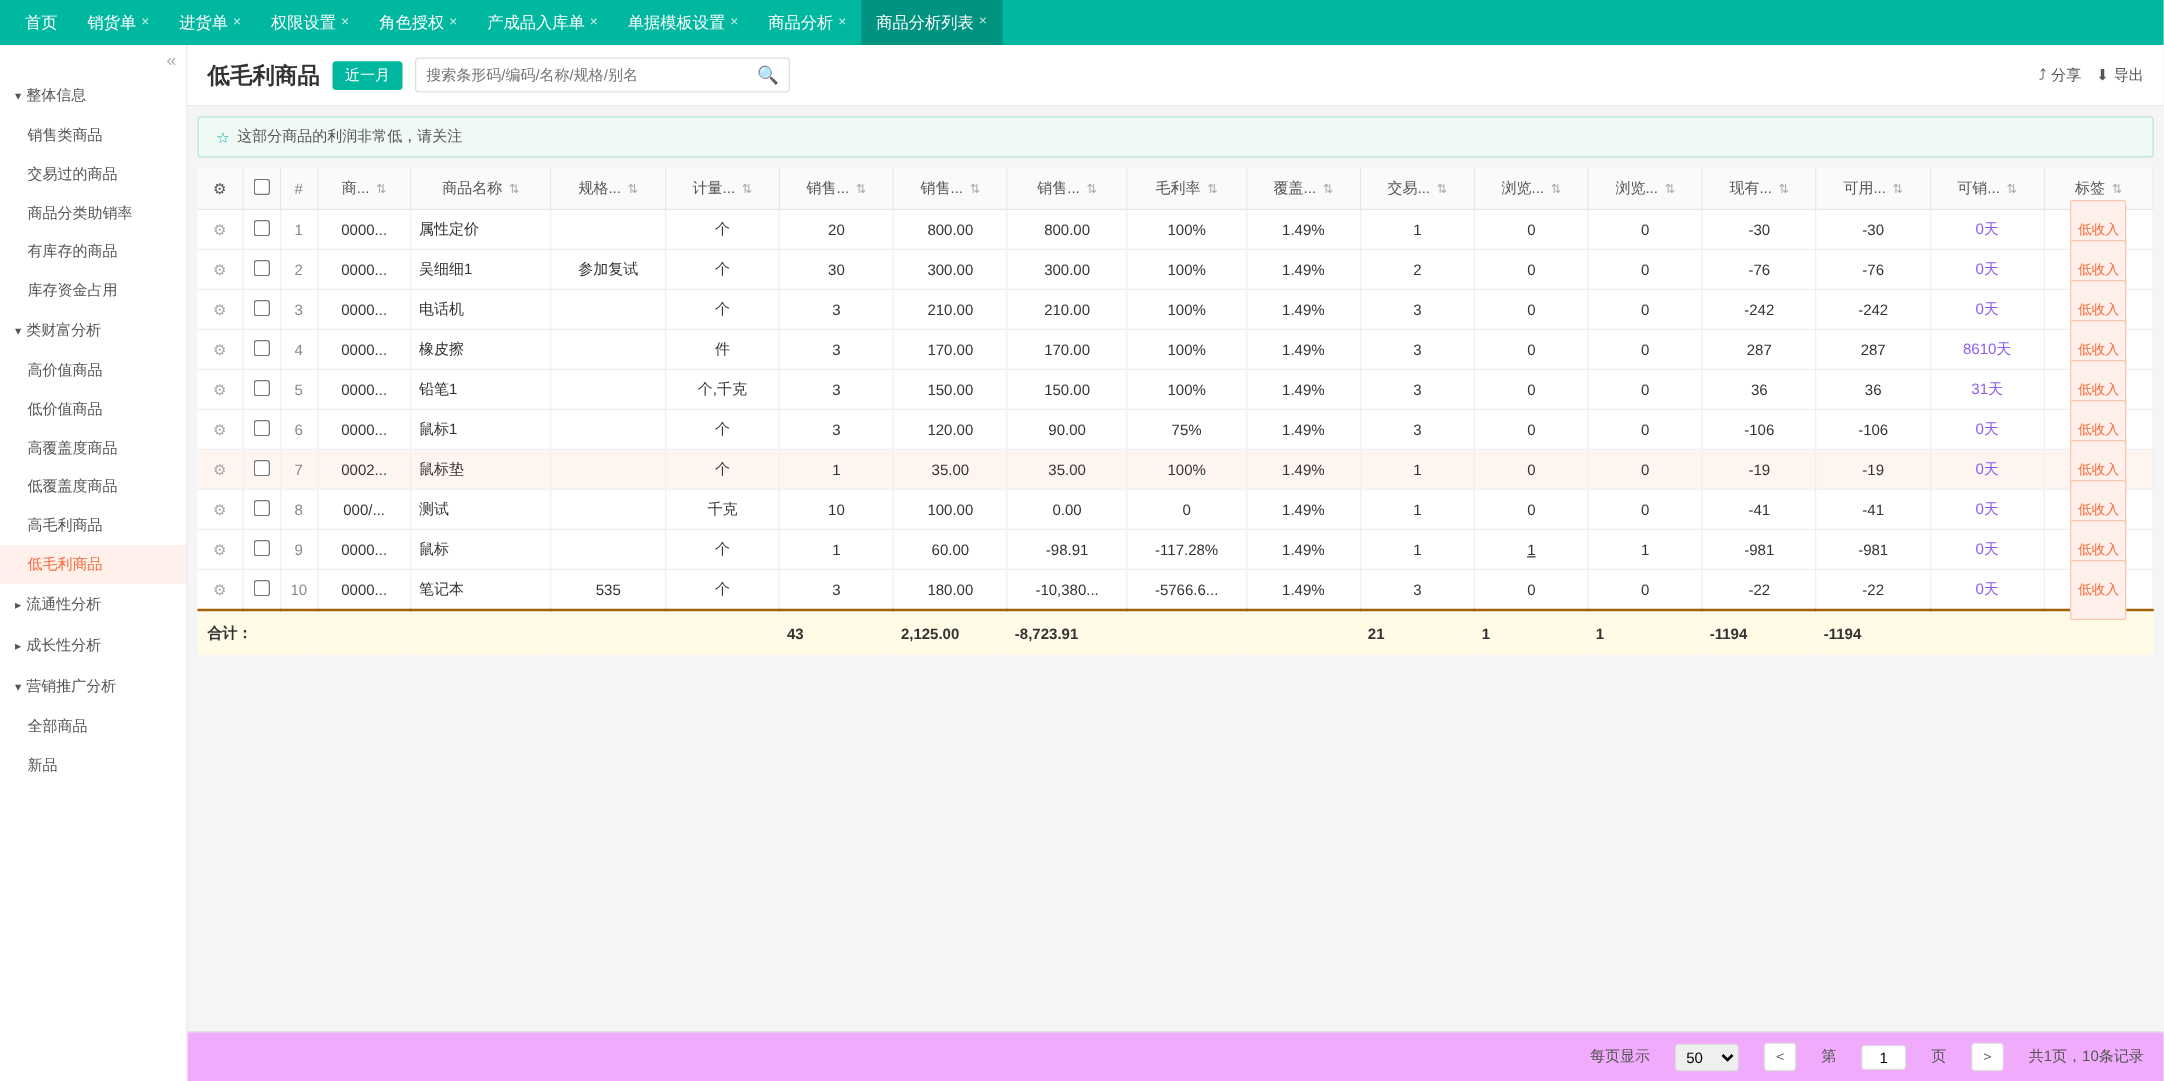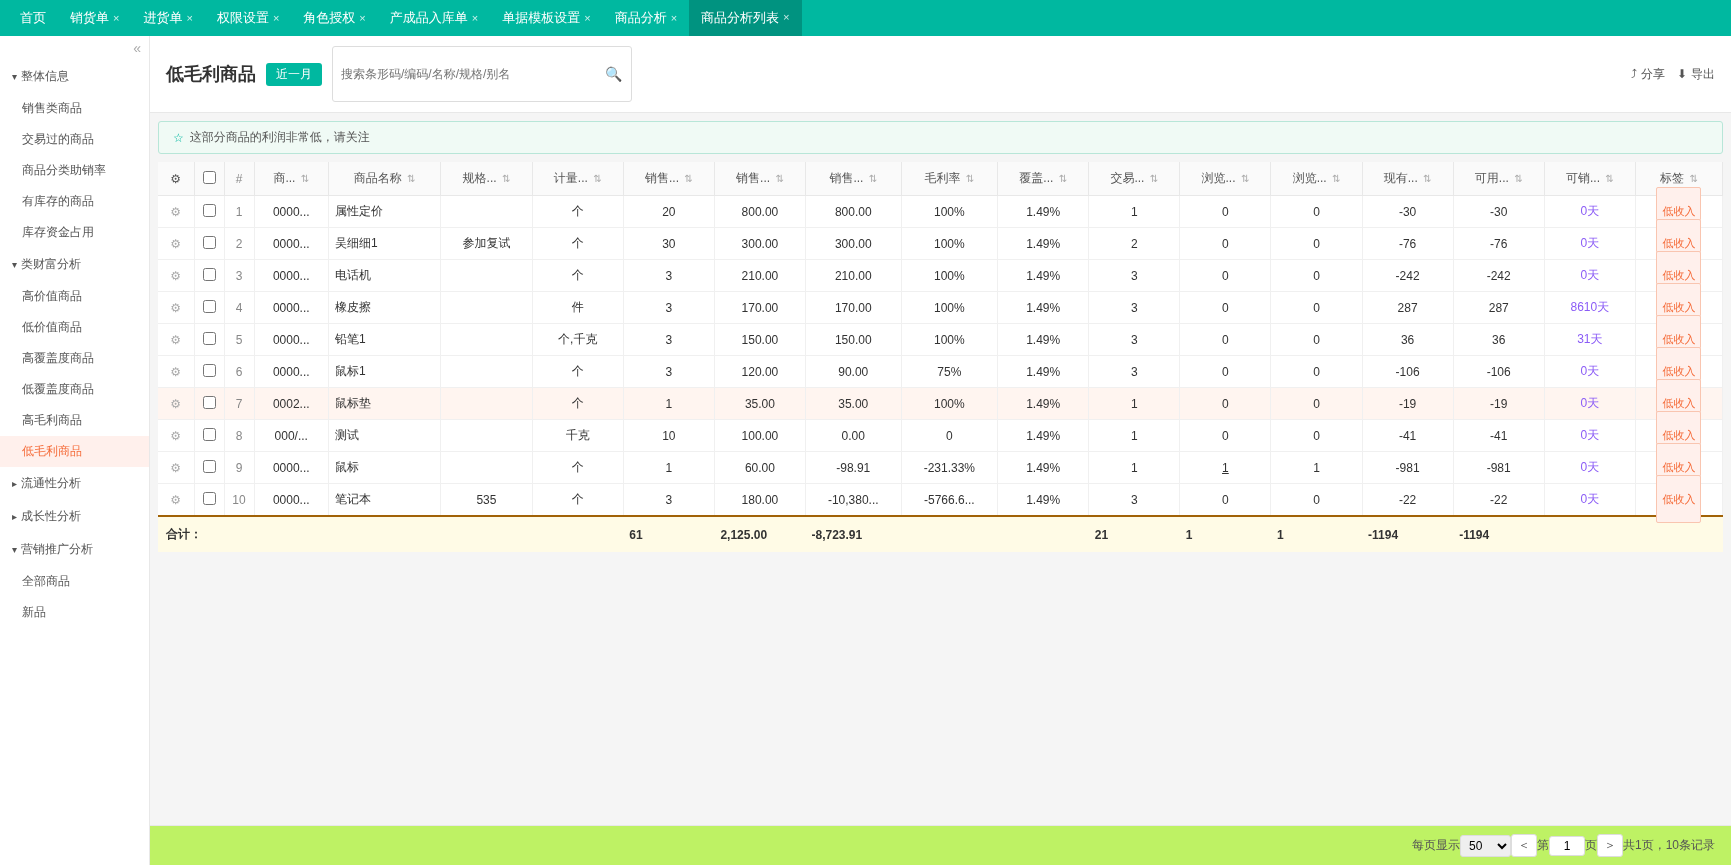--- a/index.html
+++ b/index.html
@@ -99,21 +99,21 @@
       border-radius: 3px;
       padding: 3px 10px;
       font-size: 12px;
       cursor: pointer;
       margin-right: 10px;
     }
     .search-box {
       display: flex;
       border: 1px solid #ddd;
       border-radius: 3px;
-      padding: 19px 8px;
+      padding: 5px 8px;
       flex: 1;
       max-width: 300px;
     }
     .search-box input {
       border: none;
       outline: none;
       font-size: 12px;
       color: #999;
       width: 100%;
     }
@@ -203,27 +203,27 @@
       background: #fffbe6;
       border-top: 2px solid #a16207;
     }
     .total-row td {
       font-weight: bold;
       padding: 9px 6px;
     }
 
     
     .bottom-bar {
-      background: #bef264;
+      background: #f0abfc;
       border-top: 1px solid #e8e8e8;
       padding: 8px 16px;
       display: flex;
       align-items: center;
       justify-content: flex-end;
-      gap: 0;
+      gap: 20px;
       font-size: 12px;
       color: #555;
     }
     .page-size-select {
       border: 1px solid #ddd;
       border-radius: 3px;
       padding: 2px 4px;
       font-size: 12px;
     }
     .pagination-btn {
@@ -555,21 +555,21 @@
       <td style="color:#aaa;">⚙</td>
       <td><input type="checkbox" style=""></td>
       <td style="color:#888;">9</td>
       <td>0000...</td>
       <td class="text-left">鼠标</td>
       <td></td>
       <td>个</td>
       <td>1</td>
       <td>60.00</td>
       <td>-98.91</td>
-      <td>-231.33%</td>
+      <td>-117.28%</td>
       <td>1.49%</td>
       <td>1</td>
       <td class="underline-link">1</td>
       <td>1</td>
       <td>-981</td>
       <td>-981</td>
       <td class="red-text">0天</td>
       <td><span class="tag-badge">低收入</span></td>
     </tr>
             <tr>
@@ -594,21 +594,21 @@
       <td><span class="tag-badge">低收入</span></td>
     </tr>
           </tbody>
         <tfoot>
           <tr class="total-row">
             <td colspan="3" style="text-align:left;padding-left:8px;">合计：</td>
             <td></td>
             <td></td>
             <td></td>
             <td></td>
-            <td>61</td>
+            <td>43</td>
             <td>2,125.00</td>
             <td>-8,723.91</td>
             <td></td>
             <td></td>
             <td>21</td>
             <td>1</td>
             <td>1</td>
             <td>-1194</td>
             <td>-1194</td>
             <td></td>

